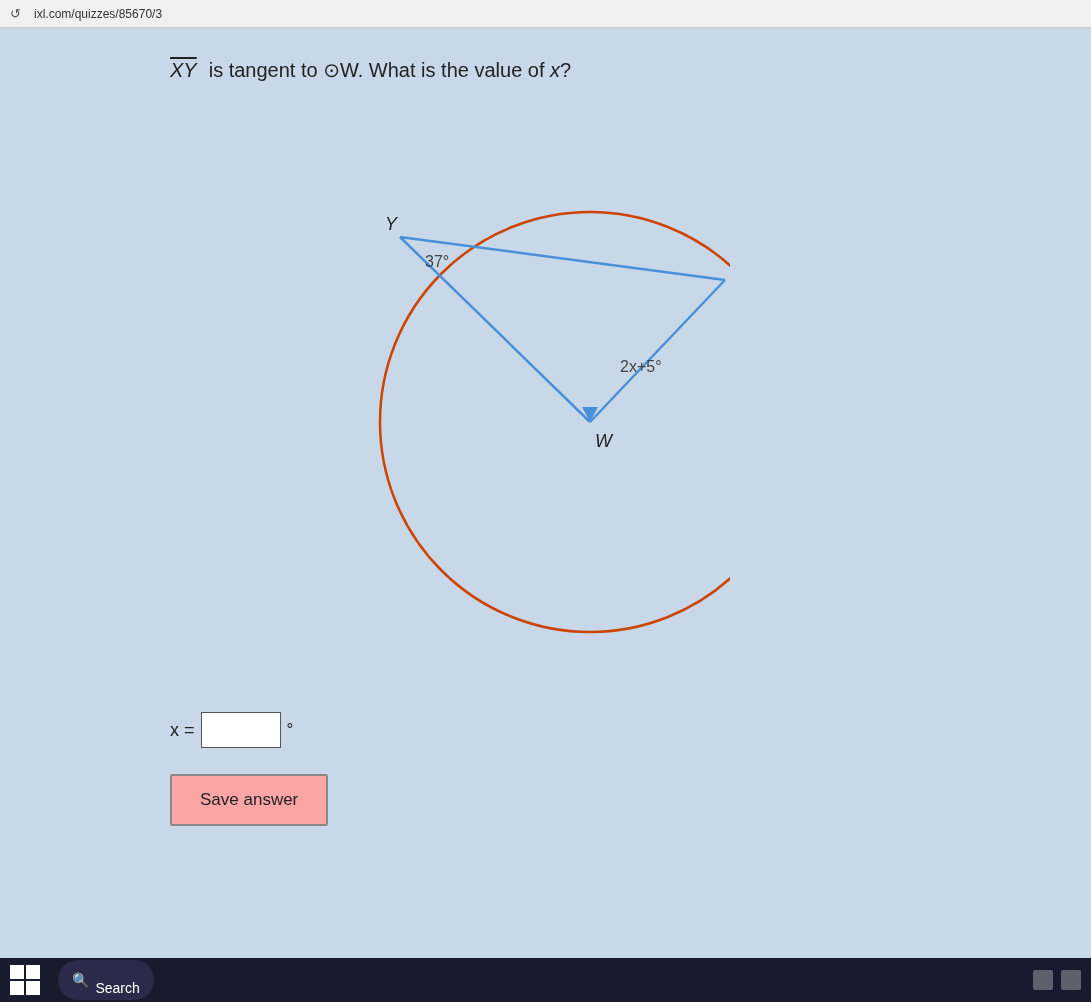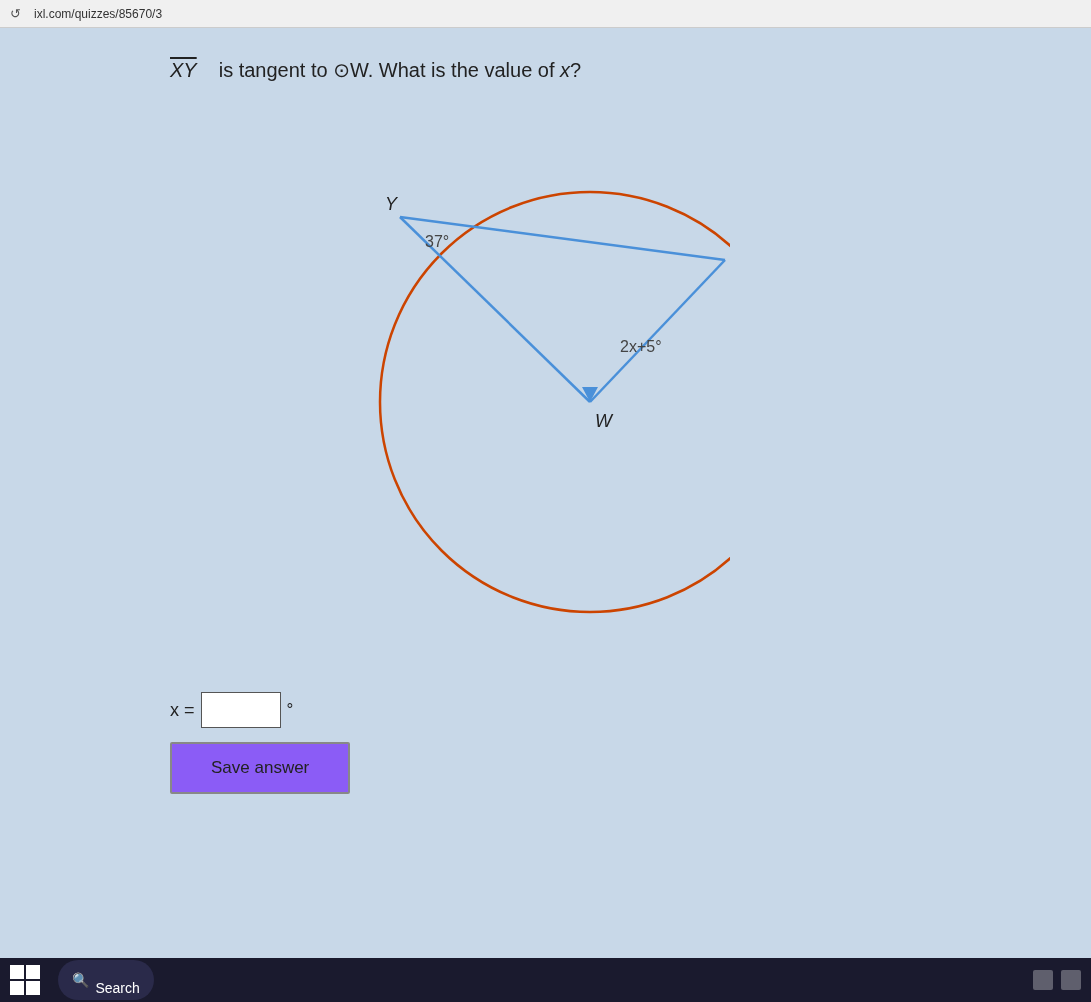--- a/index.html
+++ b/index.html
@@ -49,23 +49,24 @@
       height: calc(100% - 28px - 44px);
       display: flex;
       flex-direction: column;
       align-items: flex-start;
       padding: 30px 0 0 170px;
     }
 
     .question-title {
       font-size: 20px;
       color: #222;
-      display: flex;
-      align-items: center;
-      gap: 22px;
+      margin-bottom: 20px;
+      display: flex;
+      align-items: center;
+      gap: 12px;
     }
 
     .overline-text {
       text-decoration: overline;
       font-style: italic;
     }
 
     .diagram-container {
       position: relative;
       width: 560px;
@@ -92,23 +93,23 @@
       outline: none;
     }
 
     .degree-label {
       font-size: 17px;
       color: #222;
     }
 
     
     .save-btn {
-      margin-top: 14px;
-      padding: 14px 39px;
-      background: #8b5cf6;
+      margin-top: 26px;
+      padding: 14px 28px;
+      background: #fca5a5;
       border: 2px solid #888;
       font-size: 17px;
       color: #222;
       cursor: pointer;
       border-radius: 2px;
     }
 
     
     .taskbar {
       position: absolute;

